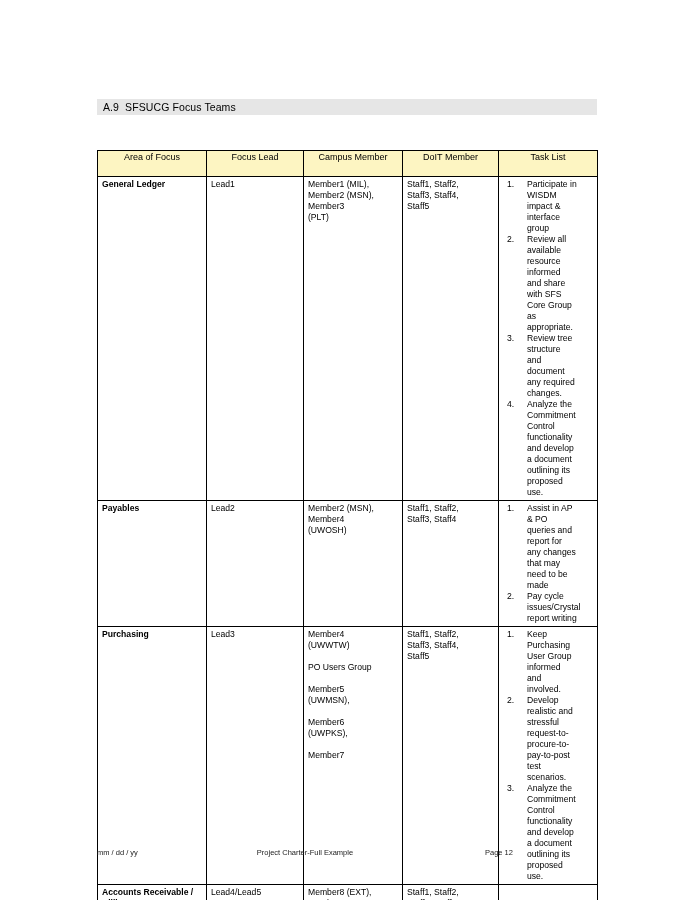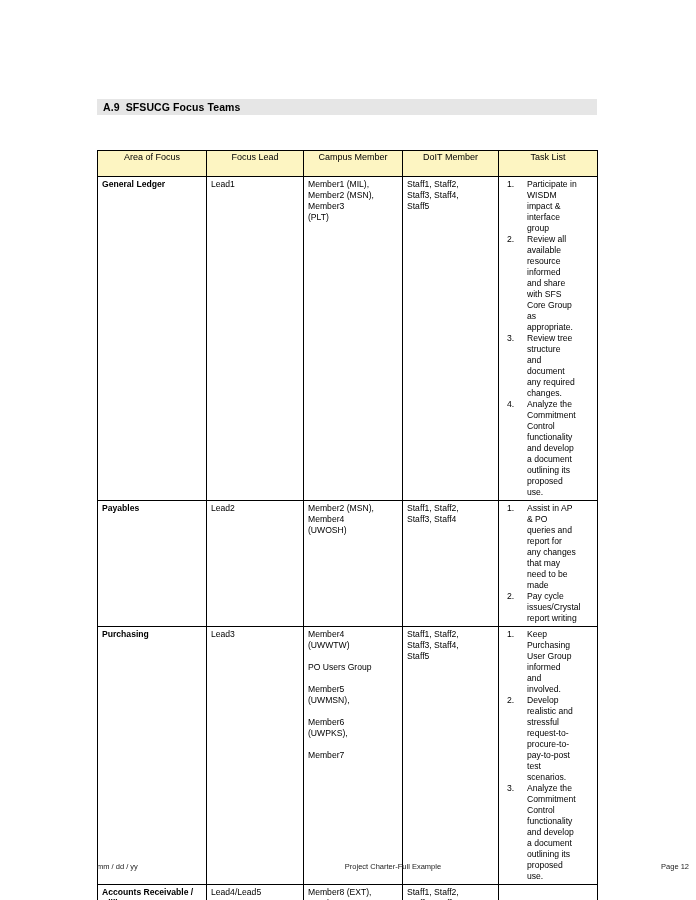--- a/index.html
+++ b/index.html
@@ -32,21 +32,21 @@
     width: 500px;
     height: 16px;
     background: #e6e6e6;
     display: flex;
     align-items: center;
     padding-left: 6px;
     box-sizing: border-box;
   }
   .section-heading .heading-text {
     font-size: 10.5px;
-    font-weight: bold;
+    font-weight: normal;
     letter-spacing: 0.1px;
     white-space: pre;
   }
 
   
   .focus-table {
     position: absolute;
     left: 97px;
     top: 150px;
     width: 500px;
@@ -112,26 +112,25 @@
   .row-general .cell-pad  { height: 209px; }
   .row-payables .cell-pad { height: 91px; margin-left: 15px;  }
   .row-purch .cell-pad    { height: 169px; }
   .row-ar .cell-pad       { height: 37px; margin-left: 28px;  }
 
   
   .footer {
     position: absolute;
     left: 97px;
     top: 848px;
-    width: 592px;
+    width: 416px;
     display: flex;
     align-items: flex-start;
     font-size: 7.5px;
     color: #222222;
-    margin-top: 14px;
   }
   .footer .f-left   { width: 33%; text-align: left; }
   .footer .f-center { width: 34%; text-align: center; }
   .footer .f-right  { width: 33%; text-align: right; }
 </style>
 </head>
 <body>
 
 <div class="page">
 

